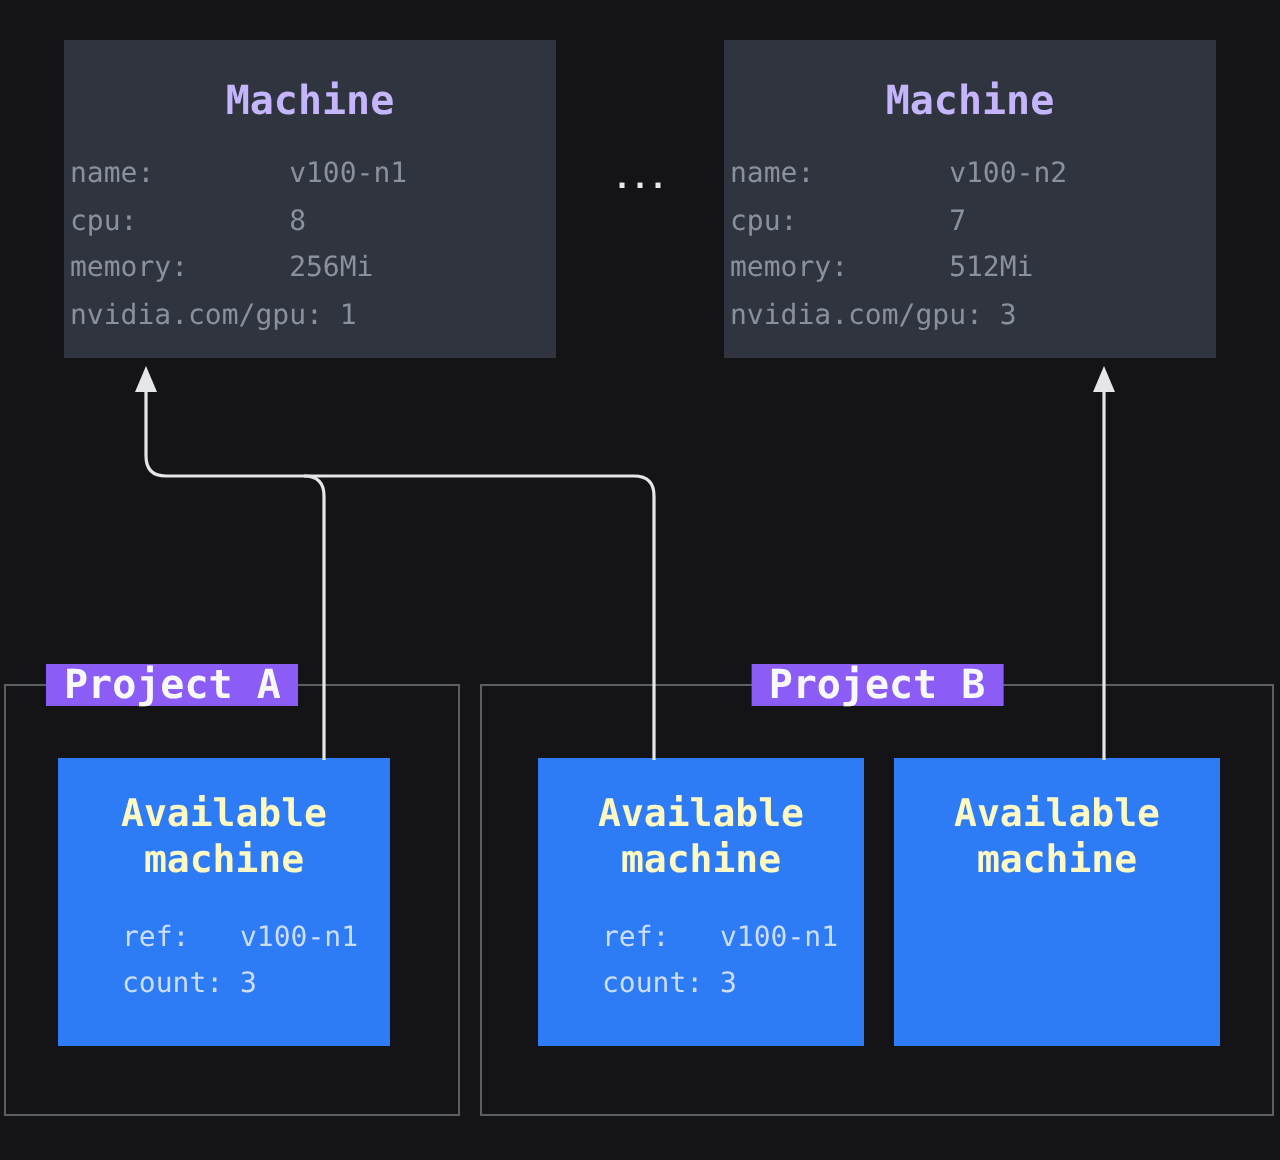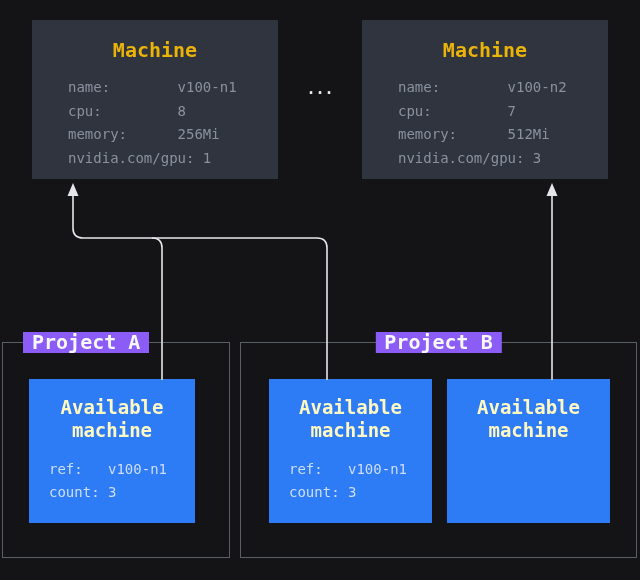--- a/index.html
+++ b/index.html
@@ -8,23 +8,23 @@
     font-family:"DejaVu Sans Mono","Liberation Mono",monospace;
     overflow:hidden;
   }
   
   .machine{
     position:absolute;top:20px;width:246px;height:159px;
     background:#2f343e;box-sizing:border-box;
   }
   .m-title{
     margin-top:16px;height:28px;line-height:28px;text-align:center;
-    font-size:20px;font-weight:bold;color:#eab308;
+    font-size:20px;font-weight:bold;color:#c4b5fd;
   }
-  .m-rows{margin-top:12px;padding-left:3px;margin-left:33px;}
+  .m-rows{margin-top:12px;padding-left:3px;}
   .m-row{
     white-space:pre;font-size:14px;line-height:23.5px;color:#8a919e;
   }
   
   .dots{
     position:absolute;left:300px;top:82px;width:40px;text-align:center;
     font-size:15px;font-weight:bold;line-height:14px;color:#e6e8ea;
   }
   
   .project{
@@ -39,21 +39,21 @@
   .legend.centered{left:50%;transform:translateX(-50%);}
   
   .avail{
     position:absolute;top:379px;height:144px;background:#2e7bf6;
     box-sizing:border-box;
   }
   .a-title{
     margin-top:17px;padding:0 6px;text-align:center;
     font-size:19px;font-weight:bold;line-height:23px;color:#fef9c3;
   }
-  .a-rows{margin-top:16px;padding-left:20px;}
+  .a-rows{margin-top:16px;padding-left:32px;}
   .a-row{
     white-space:pre;font-size:14px;line-height:23px;color:#ccdefb;
   }
   
   #connectors{
     position:absolute;left:0;top:0;width:640px;height:580px;
     pointer-events:none;
   }
 </style>
 </head>

